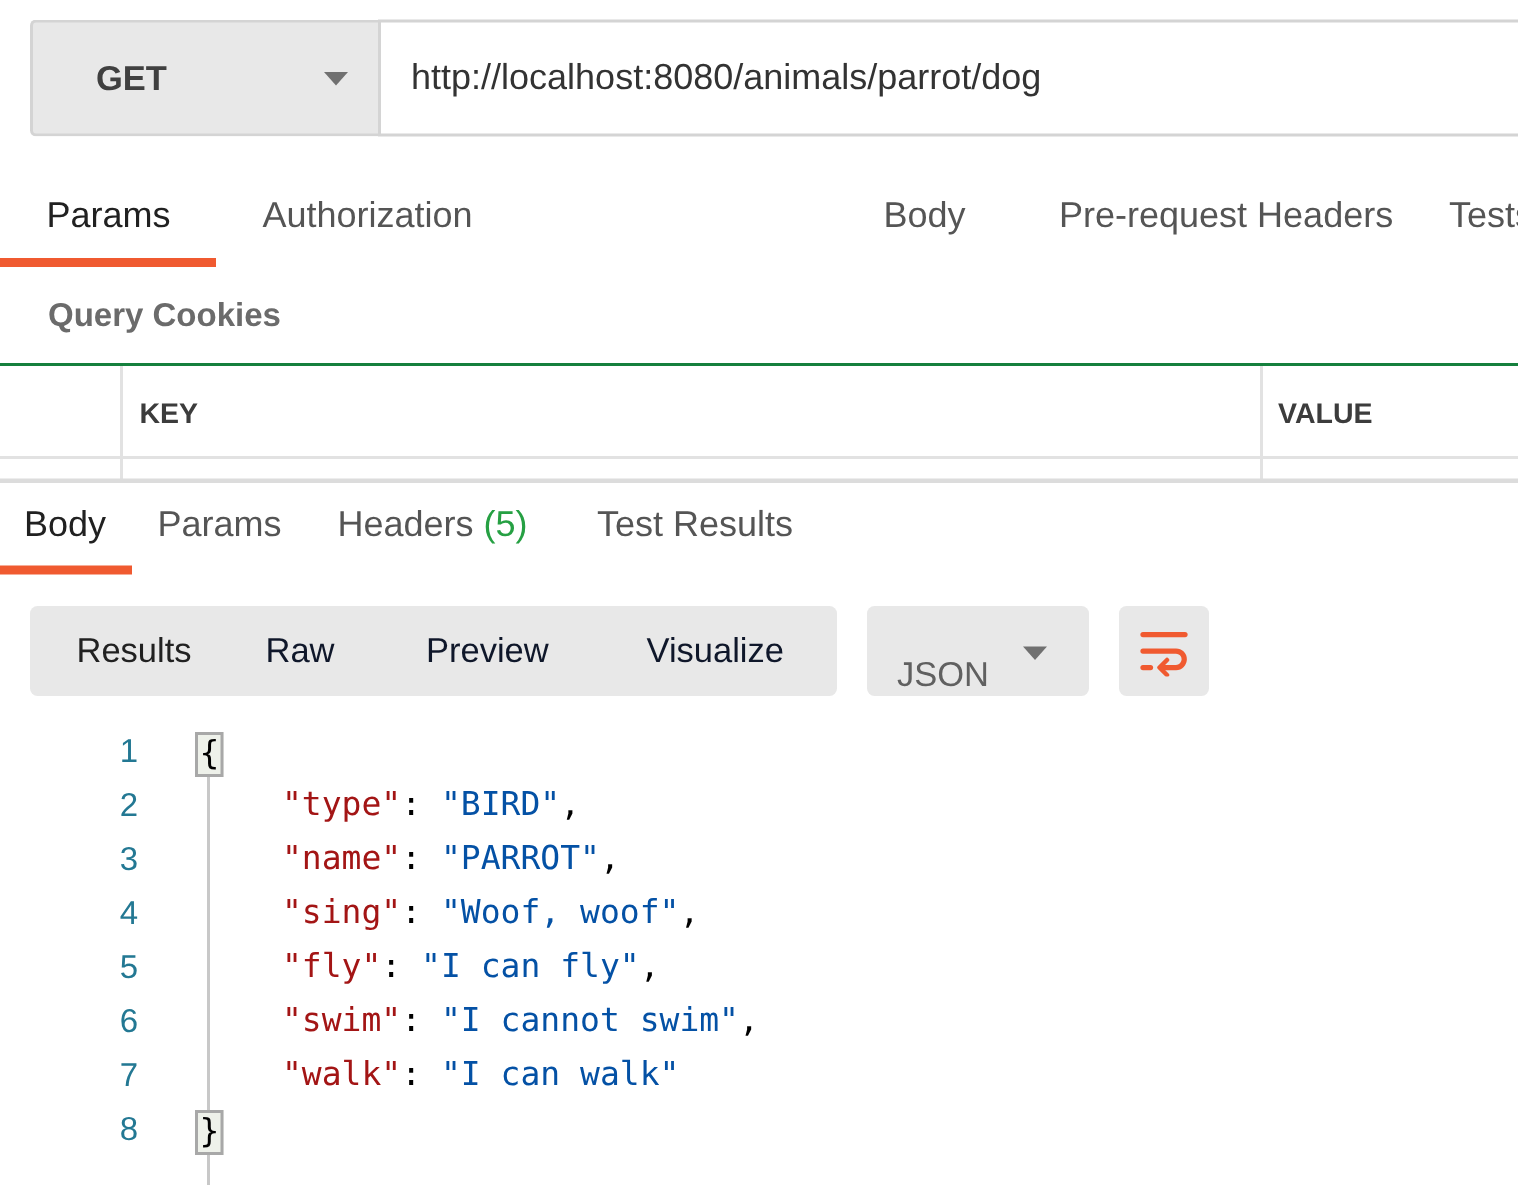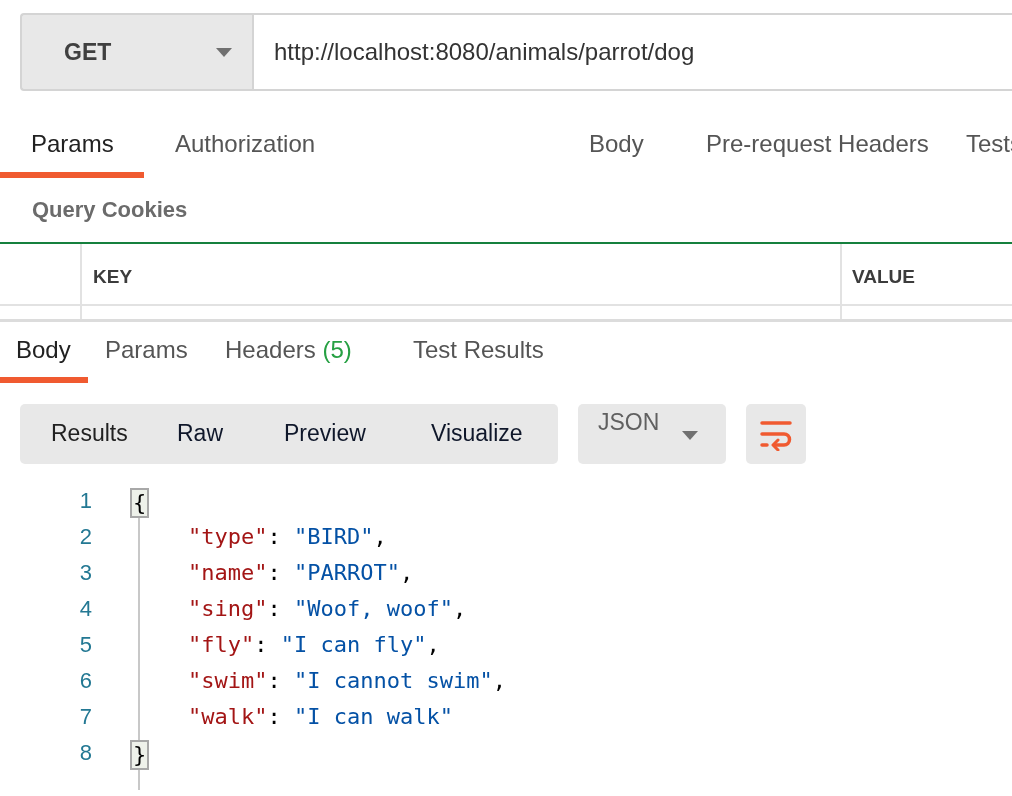--- a/index.html
+++ b/index.html
@@ -87,21 +87,21 @@
       background: #e8e8e8; border-radius: 5px;
     }
     .seg-item {
       position: absolute; top: 16px; font-size: 23px; color: #0f172a; cursor: pointer;
     }
     .seg-item.active { color: #212121; }
     .fmt {
       position: absolute; left: 578px; top: 404px; width: 148px; height: 60px;
       background: #e8e8e8; border-radius: 5px; cursor: pointer;
     }
-    .fmt-label { position: absolute; left: 20px; top: 5px; font-size: 23px; color: #606060; }
+    .fmt-label { position: absolute; left: 20px; top: 32px; font-size: 23px; color: #606060; }
     .fmt .caret { position: absolute; left: 104px; top: 27px; }
     .wrap-btn {
       position: absolute; left: 746px; top: 404px; width: 60px; height: 60px;
       background: #e8e8e8; border-radius: 5px; cursor: pointer;
       display: flex; align-items: center; justify-content: center;
     }
 
     
     .code {
       position: absolute; left: 0; top: 484px; width: 1012px;
@@ -174,21 +174,21 @@
     <div class="resp-tab active" style="left:16px;">
       <span>Body</span>
     </div>
     <div class="resp-tab" style="left:105px;">
       <span>Params</span>
     </div>
     <div class="resp-tab" style="left:225px;">
       <span>Headers</span>
       <span class="count"> (5)</span>
     </div>
-    <div class="resp-tab" style="left:413px;">
+    <div class="resp-tab" style="left:398px;">
       <span>Test Results</span>
     </div>
     <div class="tab-underline" style="left:0;top:45px;width:88px;"></div>
   </div>
 
   <div class="seg">
     <span class="seg-item active" style="left:31px;">Results</span>
     <span class="seg-item" style="left:157px;">Raw</span>
     <span class="seg-item" style="left:264px;">Preview</span>
     <span class="seg-item" style="left:411px;">Visualize</span>

